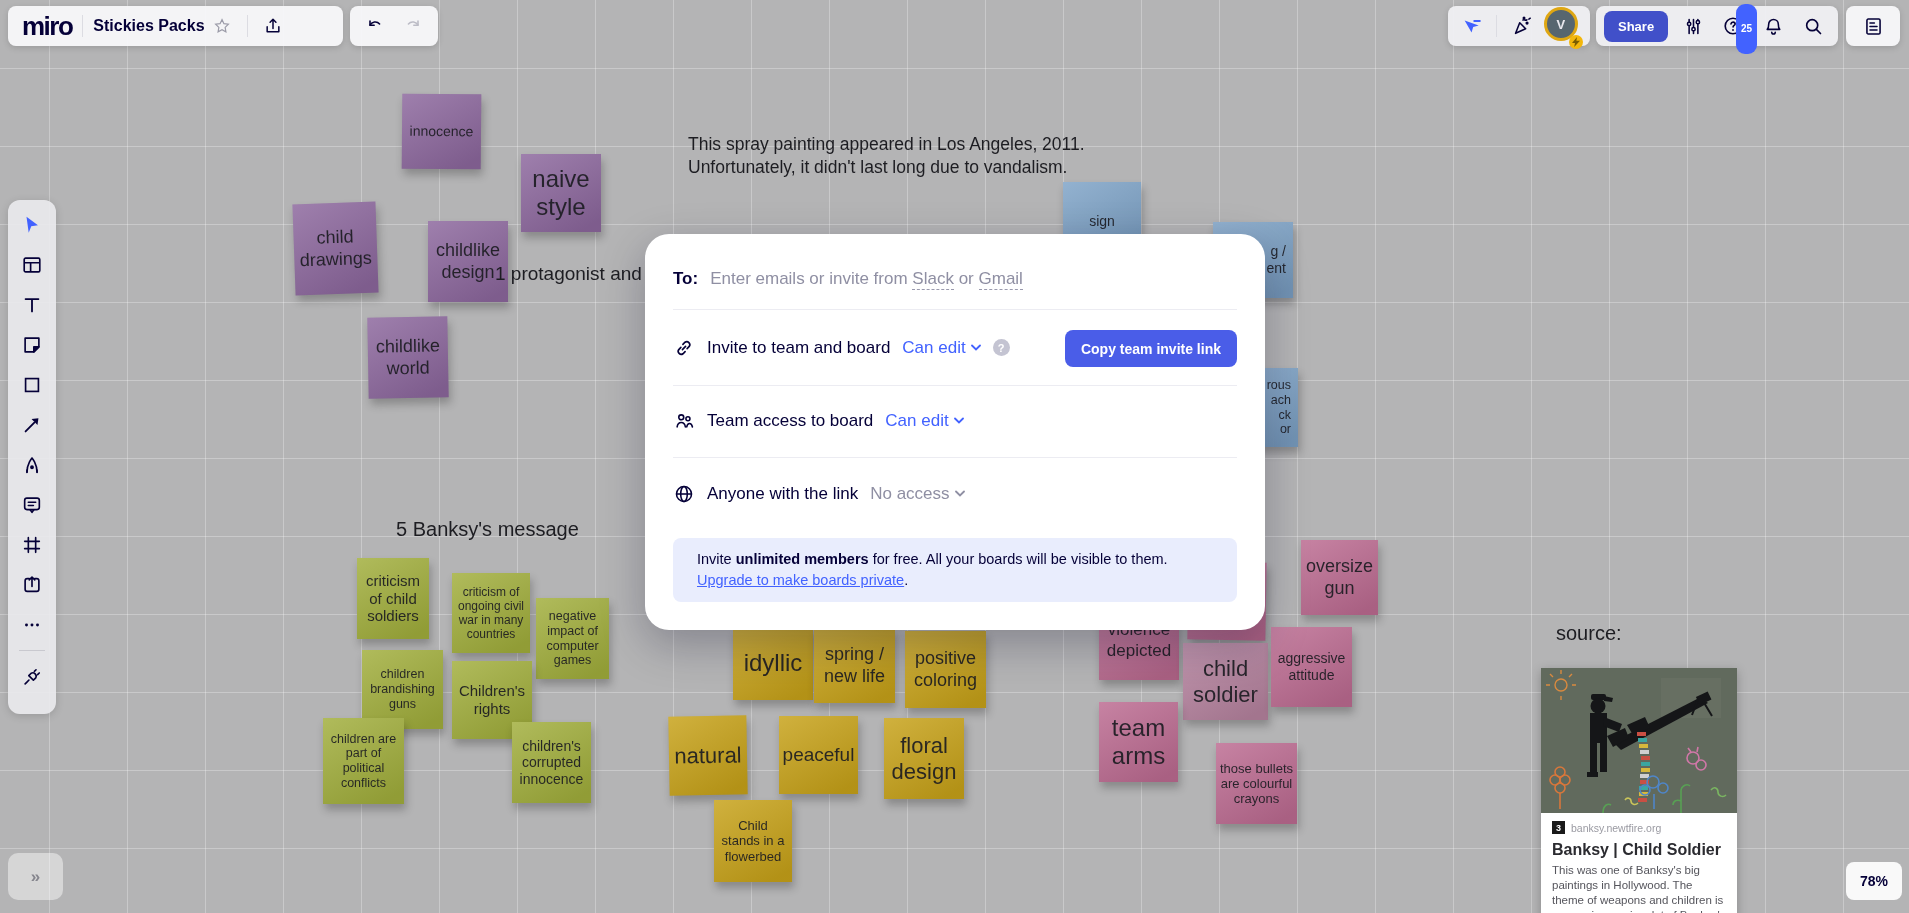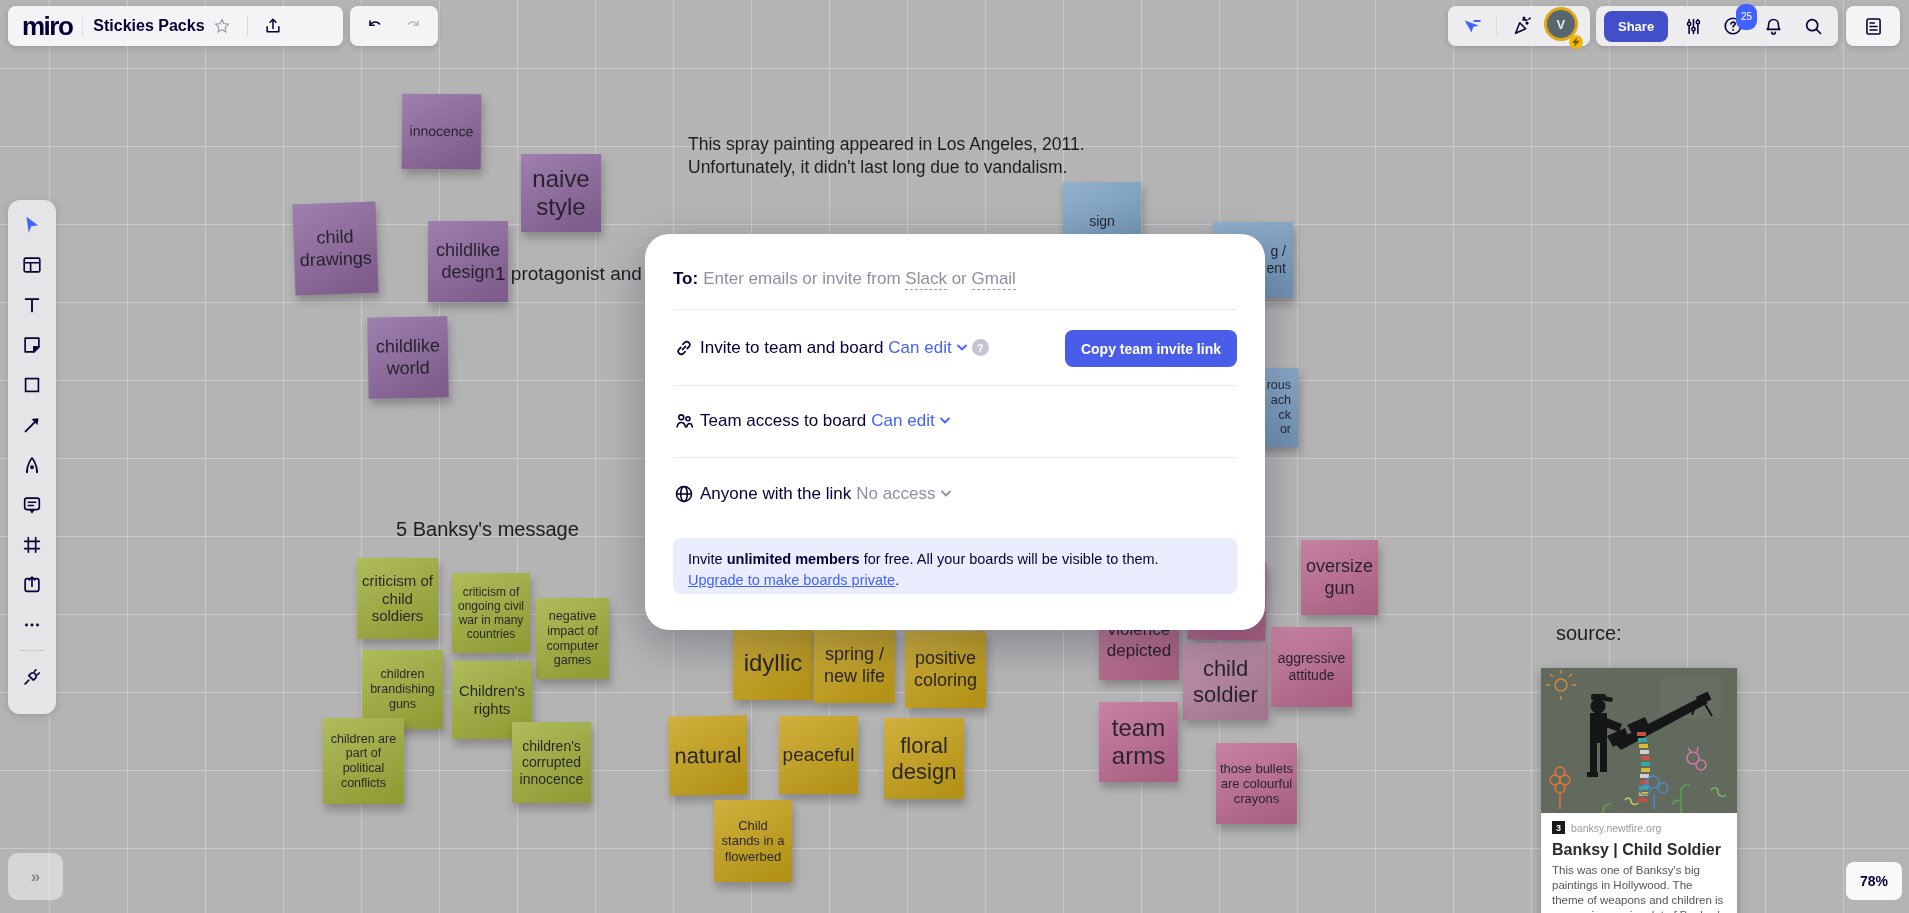--- a/index.html
+++ b/index.html
@@ -33,21 +33,21 @@
            box-shadow:0 2px 6px rgba(0,0,0,.14); display:flex; align-items:center; z-index:60; }
   .vdiv { width:1px; height:22px; background:#dcdce2; margin:0 10px; }
   .logo { font-size:26px; font-weight:700; letter-spacing:-1.5px; color:#050038; }
   .board-title { font-size:16px; font-weight:700; color:#050038; }
   .ibtn { width:30px; height:30px; display:flex; align-items:center; justify-content:center; border-radius:6px; cursor:pointer; }
   .ibtn svg { display:block; }
 
   .share-btn { background:#4150c9; color:#fff; font-size:13px; font-weight:700;
                border:none; border-radius:8px; padding:8px 14px; cursor:pointer; }
   .badge { position:absolute; top:-7px; right:-9px; background:#4262ff; color:#fff;
-           font-size:10px; font-weight:400; border-radius:9px; padding:8px 5px; line-height:1; }
+           font-size:10px; font-weight:700; border-radius:9px; padding:20px 5px; line-height:1; }
   .avatar-wrap { position:relative; width:38px; height:38px; margin-left:8px; }
   .avatar { width:34px; height:34px; border-radius:50%; background:#57666f; color:#e8e8ee;
             display:flex; align-items:center; justify-content:center; font-size:13px; font-weight:700;
             border:3px solid #dfa713; }
   .bolt-badge { position:absolute; right:-3px; bottom:-4px; width:14px; height:14px; border-radius:50%;
                 background:#f3b70c; display:flex; align-items:center; justify-content:center; }
 
   
   .toolbar { position:absolute; left:8px; top:200px; width:48px; height:514px;
              background:rgba(233,233,237,.92); border-radius:12px; box-shadow:0 2px 8px rgba(0,0,0,.15);
@@ -58,33 +58,33 @@
   .collapse-btn { position:absolute; left:8px; top:853px; width:55px; height:47px;
                   background:rgba(255,255,255,.45); border-radius:10px; display:flex; align-items:center;
                   justify-content:center; color:#85858d; font-size:17px; font-weight:700; cursor:pointer; z-index:60; }
   .zoom-pill { position:absolute; left:1846px; top:862px; width:56px; height:38px;
                background:rgba(255,255,255,.92); border-radius:8px; display:flex; align-items:center;
                justify-content:center; font-size:14px; font-weight:700; color:#050038; z-index:60; }
 
   
   .modal { position:absolute; left:645px; top:234px; width:620px; height:396px; background:#fff;
            border-radius:24px; box-shadow:0 14px 44px rgba(9,9,40,.28); z-index:50; color:#050038; }
-  .m-row { position:absolute; left:28px; right:28px; display:flex; align-items:center; gap:5px; font-size:17px; }
+  .m-row { position:absolute; left:28px; right:28px; display:flex; align-items:center; gap:12px; font-size:17px; }
   .m-div { position:absolute; left:28px; right:28px; height:1px; background:#ececf2; }
   .to-label { font-weight:700; }
   .to-placeholder { color:#8f8fa3;text-align:right; }
   .dashed-u { border-bottom:1.5px dashed #9a9aae; padding-bottom:1px; cursor:pointer; }
   .perm { color:#4262ff; display:flex; align-items:center; gap:5px; cursor:pointer; }
   .perm.gray { color:#8f8fa3; }
   .help-circle { width:17px; height:17px; border-radius:50%; background:#c4c4d2; color:#fff;
                  font-size:11px; font-weight:700; display:flex; align-items:center; justify-content:center; }
   .copy-btn { position:absolute; right:28px; top:96px; height:37px; padding:0 16px; background:#4a5de8;
               color:#fff; font-size:14px; font-weight:700; border:none; border-radius:8px; cursor:pointer; }
-  .banner { position:absolute; left:28px; right:28px; top:304px; height:56px; background:#e9edfd;
-            border-radius:8px; padding:11px 15px; font-size:14.5px; line-height:1.45; color:#050038; }
+  .banner { position:absolute; left:28px; right:28px; top:304px; height:64px; background:#e9edfd;
+            border-radius:8px; padding:11px 24px; font-size:14.5px; line-height:1.45; color:#050038; }
   .banner .bold { font-weight:700; }
   .banner a { color:#4262ff; text-decoration:underline; cursor:pointer; }
 
   
   .src-card { position:absolute; left:1541px; top:668px; width:196px; height:260px; background:#fff;
               box-shadow:0 3px 10px rgba(0,0,0,.25); z-index:2; }
   .src-img { width:196px; height:145px; display:block; }
   .src-info { padding:8px 11px 0 11px; }
   .src-site { display:flex; align-items:center; gap:6px; color:#9a9aa2; font-size:10.5px; }
   .favicon { width:13px; height:13px; background:#1a1a1a; color:#fff; font-size:9px; font-weight:700;
@@ -107,21 +107,21 @@
     </div>
     <div class="sticky" style="left: 294px; top: 203px; width: 83px; height: 91px; background-color: rgb(140, 103, 157); font-size: 18px; transform: rotate(-2deg);">
       <span style="white-space: pre-line;">child drawings</span>
     </div>
     <div class="sticky" style="left: 400px; top: 221px; width: 80px; height: 81px; background-color: rgb(140, 103, 157); font-size: 18px; transform: rotate(0deg); margin-left: 28px;">
       <span style="white-space: pre-line;">childlike design</span>
     </div>
     <div class="sticky" style="left: 368px; top: 317px; width: 80px; height: 81px; background-color: rgb(140, 103, 157); font-size: 18px; transform: rotate(-1deg);">
       <span style="white-space: pre-line;">childlike world</span>
     </div>
-    <div class="sticky" style="left: 357px; top: 558px; width: 81px; height: 81px; background-color: rgb(161, 174, 60); font-size: 15px; transform: rotate(0deg); align-items: center;">
+    <div class="sticky" style="left: 357px; top: 558px; width: 72px; height: 81px; background-color: rgb(161, 174, 60); font-size: 15px; transform: rotate(0deg); align-items: center;">
       <span style="white-space: pre-line;">criticism of child soldiers</span>
     </div>
     <div class="sticky" style="left: 452px; top: 573px; width: 78px; height: 80px; background-color: rgb(161, 174, 60); font-size: 12px; transform: rotate(0deg);">
       <span style="white-space: pre-line;">criticism of ongoing civil war in many countries</span>
     </div>
     <div class="sticky" style="left: 536px; top: 598px; width: 73px; height: 81px; background-color: rgb(161, 174, 60); font-size: 12.5px; transform: rotate(0deg);">
       <span style="white-space: pre-line;">negative impact of computer games</span>
     </div>
     <div class="sticky" style="left: 362px; top: 650px; width: 81px; height: 79px; background-color: rgb(161, 174, 60); font-size: 12.5px; transform: rotate(0deg);">
       <span style="white-space: pre-line;">children brandishing guns</span>

